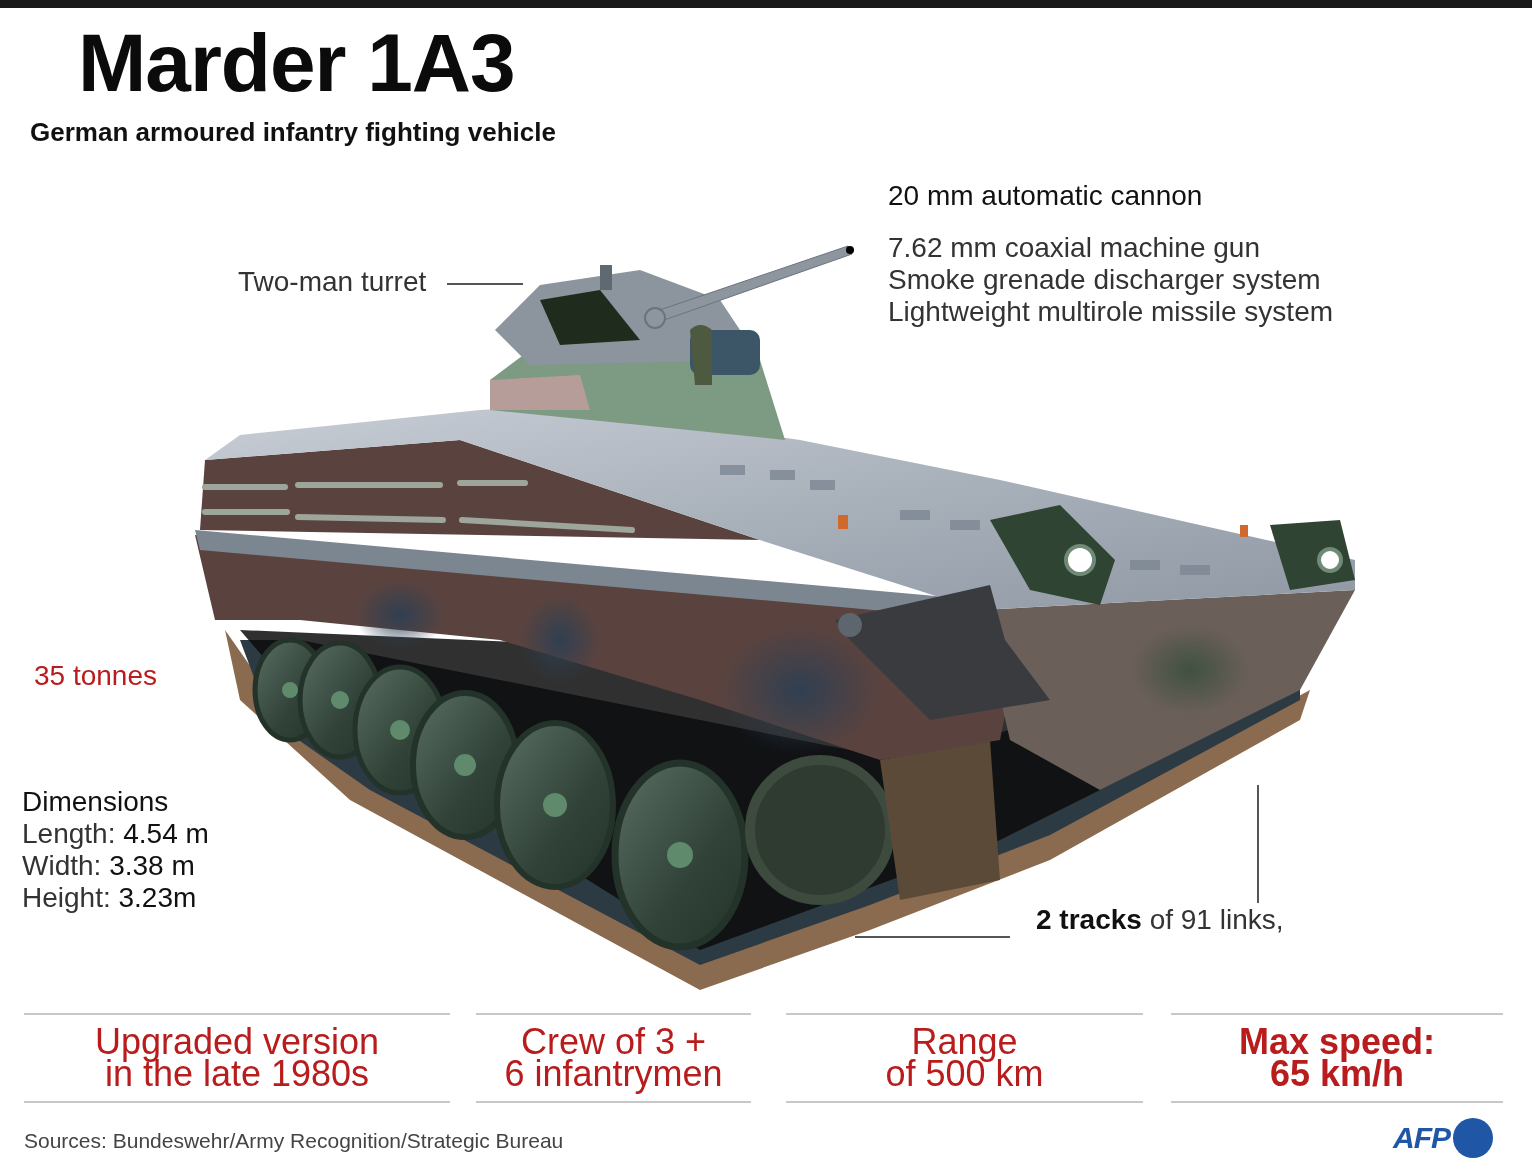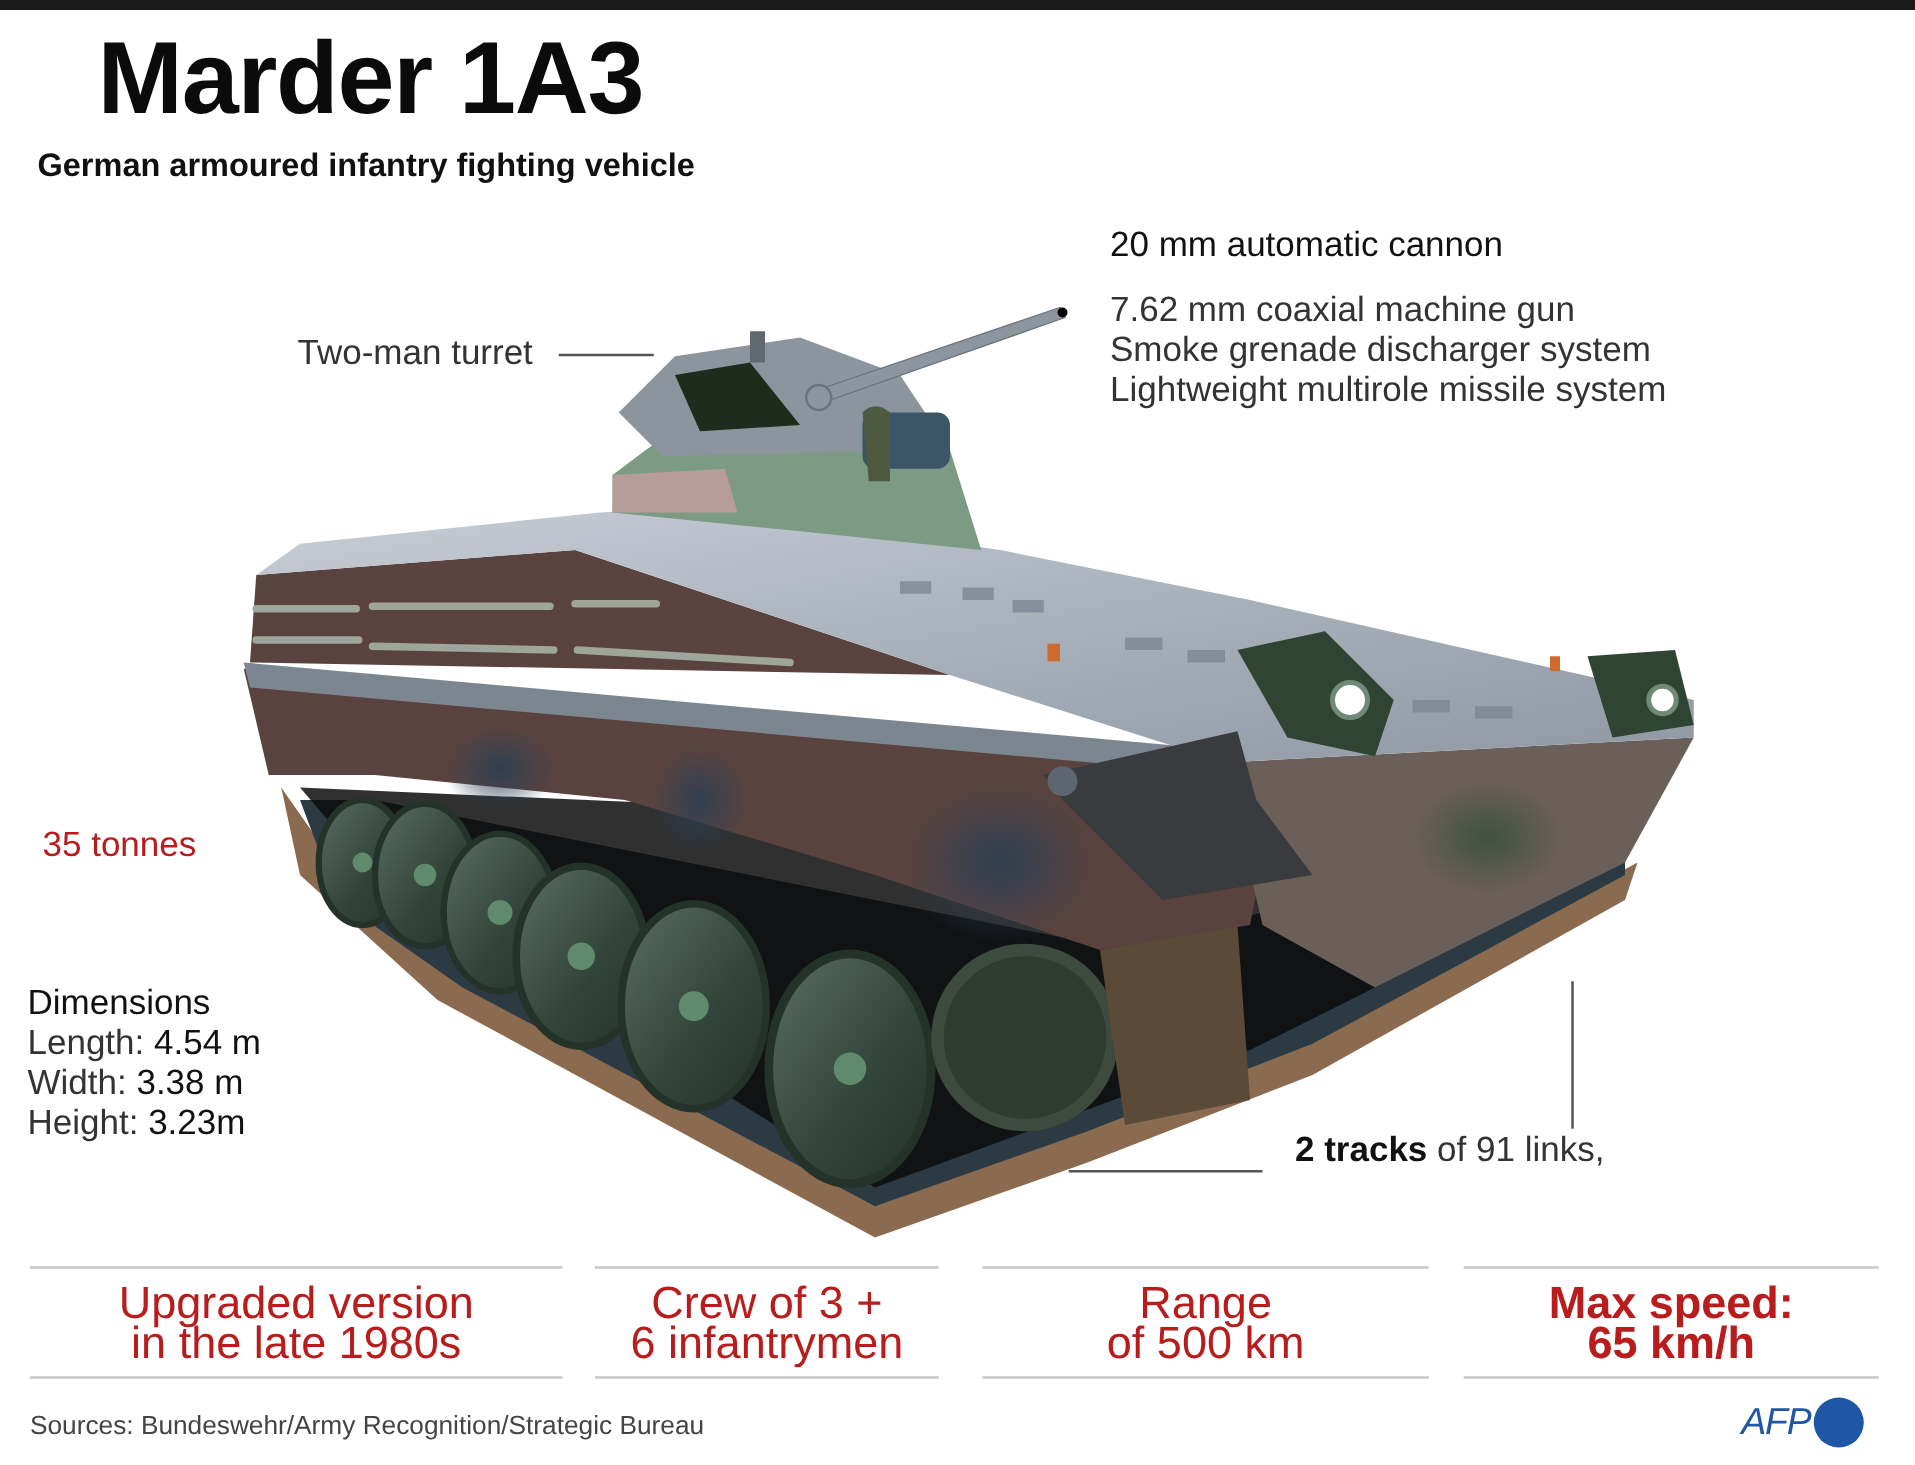--- a/index.html
+++ b/index.html
@@ -31,21 +31,21 @@
     .tracks-leader-v { position: absolute; left: 1257px; top: 785px; width: 1.5px; height: 118px; background: #555; }
 
     .stats { position: absolute; left: 0; top: 1013px; width: 1532px; height: 90px; }
     .stat { position: absolute; top: 0; height: 86px; border-top: 2px solid #c8c8c8; border-bottom: 2px solid #c8c8c8;
             display: flex; flex-direction: column; align-items: center; justify-content: center; text-align: center; }
     .stat span { font-size: 36px; line-height: 32px; color: #b91c1c; }
 
     .sources { position: absolute; left: 24px; top: 1129px; font-size: 21px; color: #444; }
 
     .afp { position: absolute; left: 1393px; top: 1118px; display: flex; align-items: center; }
-    .afp-text { font-size: 30px; font-weight: 400; font-style: italic; color: #1f56a6; letter-spacing: -1px; }
+    .afp-text { font-size: 30px; font-weight: 700; font-style: italic; color: #1f56a6; letter-spacing: -1px; }
     .afp-dot { width: 40px; height: 40px; border-radius: 50%; background: #1f56a6; margin-left: 3px; }
 
     .tank { position: absolute; left: 0; top: 0; width: 1532px; height: 1172px; pointer-events: none; }
   </style>
 </head>
 <body>
 
 <div class="topbar"></div>
 
 <div class="title">Marder 1A3</div>

